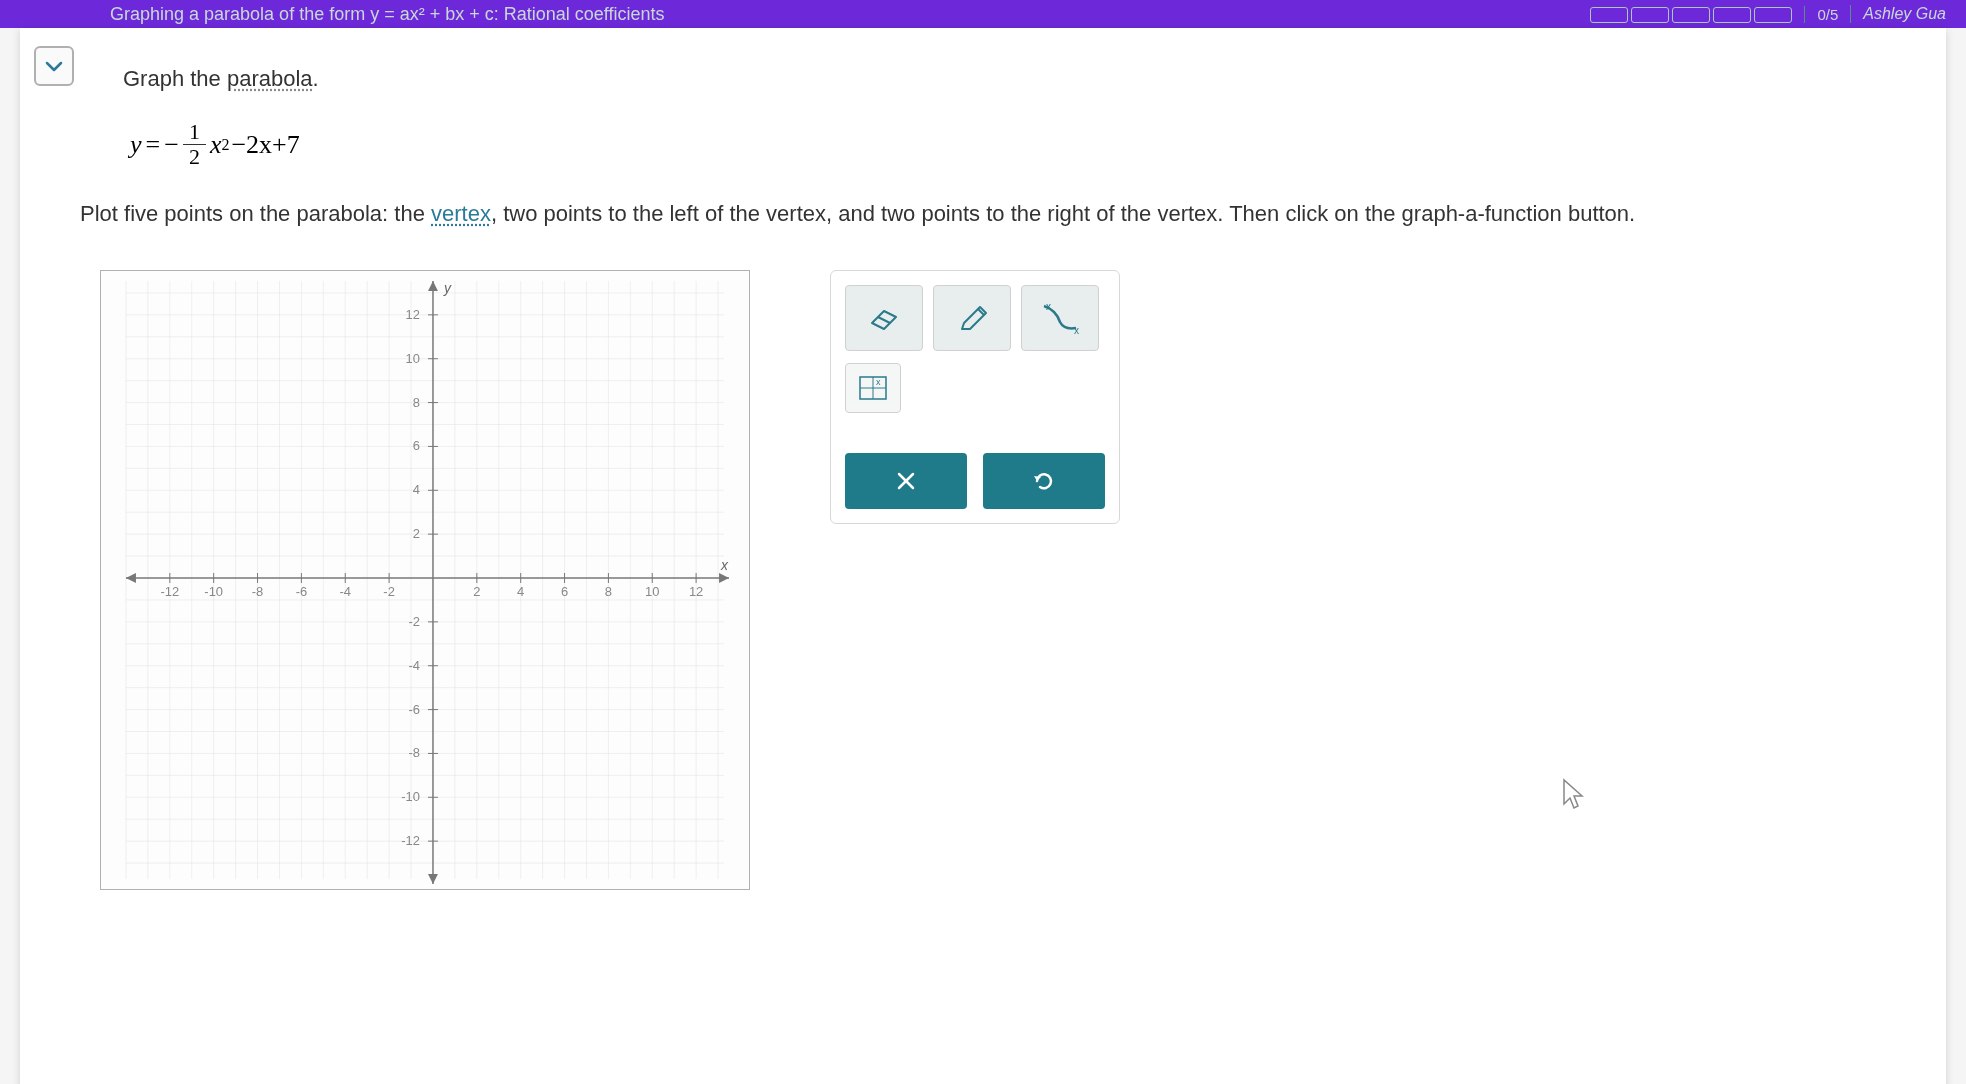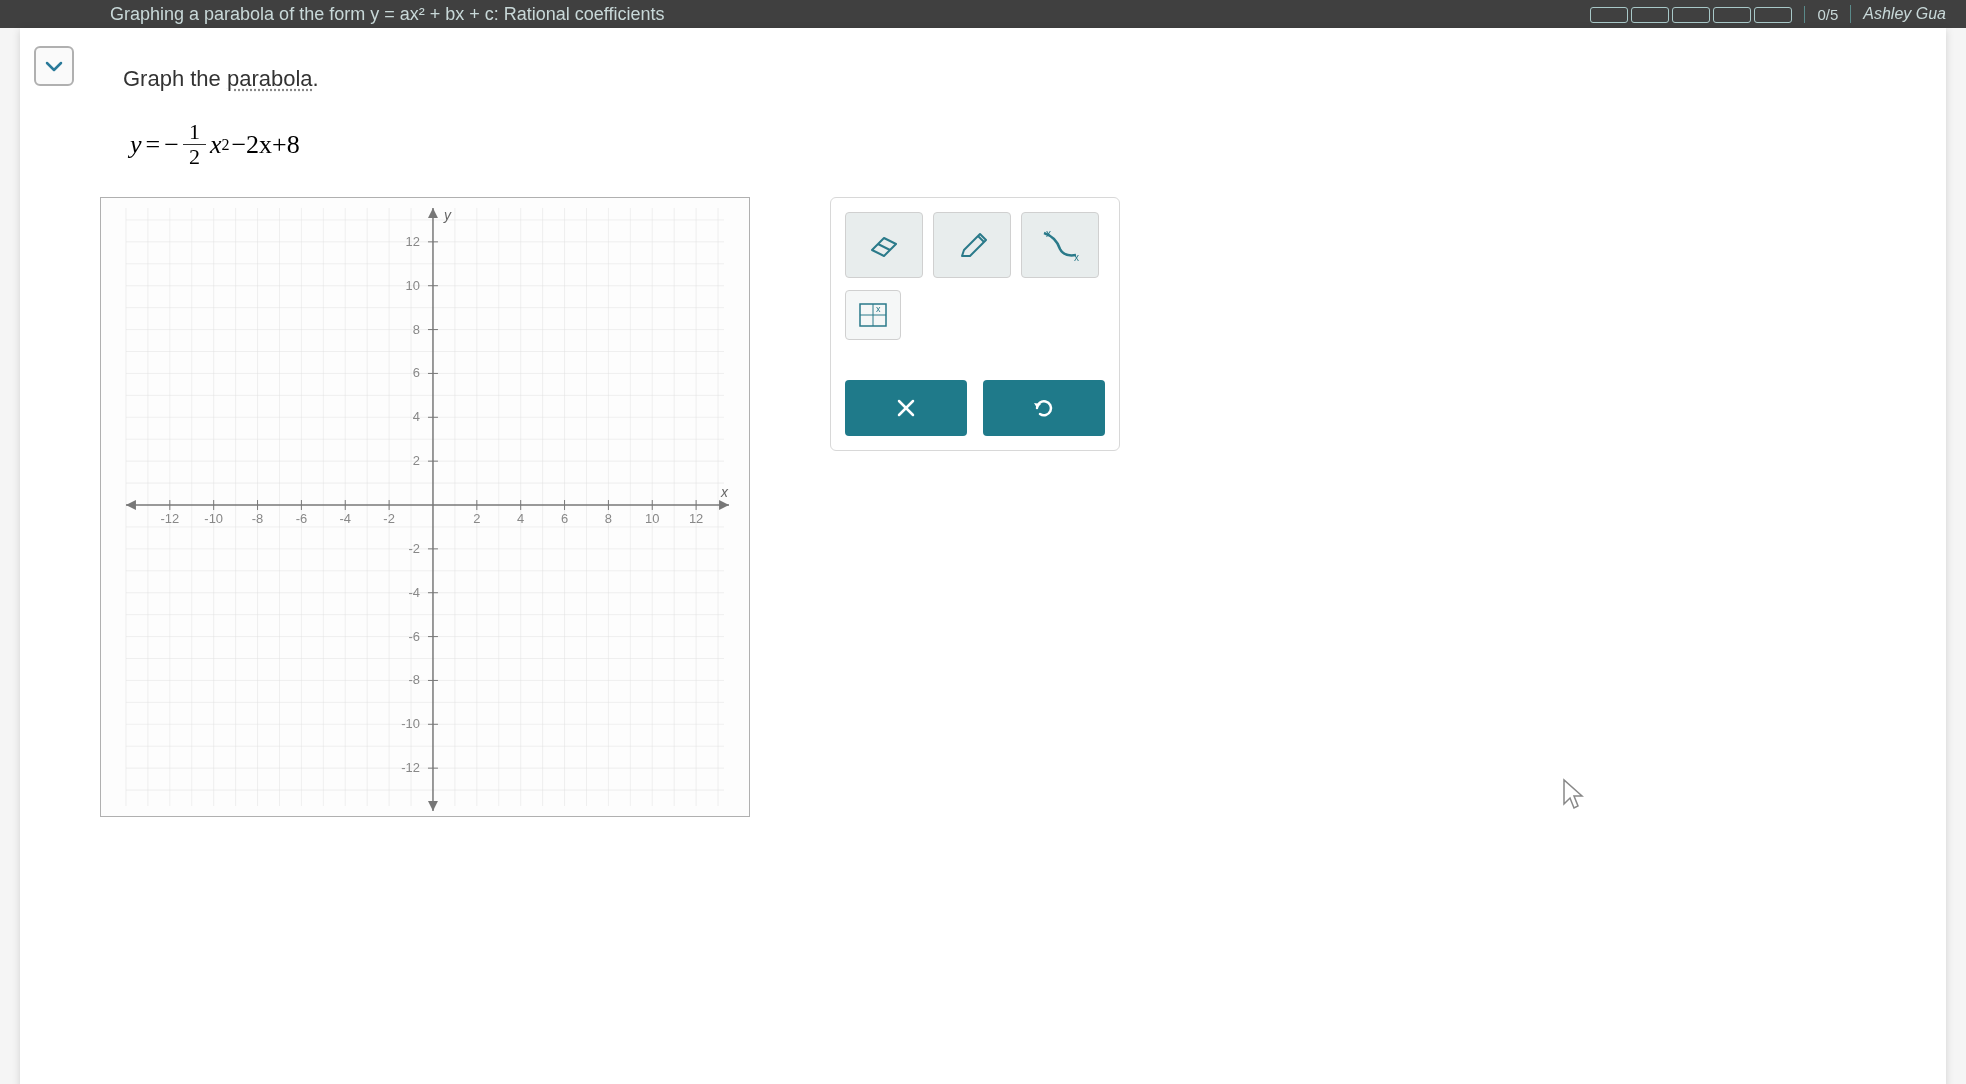--- a/index.html
+++ b/index.html
@@ -8,21 +8,21 @@
       box-sizing: border-box;
     }
     body {
       font-family: Arial, Helvetica, sans-serif;
       background: #f5f5f5;
       width: 1966px;
       height: 1084px;
       overflow: hidden;
     }
     .header-bar {
-      background: #404040;
+      background: #6d28d9;
       color: #c8d8d8;
       height: 28px;
       display: flex;
       align-items: center;
       padding: 0 20px 0 110px;
       font-size: 18px;
       justify-content: space-between;
     }
     .header-title {
       font-weight: 500;
@@ -238,23 +238,26 @@
     <div class="equation">
       <span>y</span>
       <span style="margin:0 4px;font-style:normal">=</span>
       <span style="font-style:normal">−</span>
       <span class="fraction">
         <span class="num" style="font-style:normal">1</span>
         <span class="den" style="font-style:normal">2</span>
       </span>
       <span>x</span>
         <sup style="font-size:16px;font-style:normal">2</sup>
-      <span style="font-style:normal;margin-left:2px">−2x+8</span>
+      <span style="font-style:normal;margin-left:2px">−2x+7</span>
     </div>
 
+    <div class="instructions">
+      <span>Plot five points on the parabola: the </span><span class="link-style">vertex</span><span>, two points to the left of the vertex, and two points to the right of the vertex. Then click on the graph-a-function button.</span>
+    </div>
 
     <div class="work-area">
       <div class="graph-container">
         <svg class="graph-svg" viewBox="0 0 650 620">
 
           <g stroke="#e0e0e0" stroke-width="0.5">
             <line x1="25" y1="10" x2="25" y2="610"></line>
               <line x1="47" y1="10" x2="47" y2="610"></line>
               <line x1="69" y1="10" x2="69" y2="610"></line>
               <line x1="91" y1="10" x2="91" y2="610"></line>

